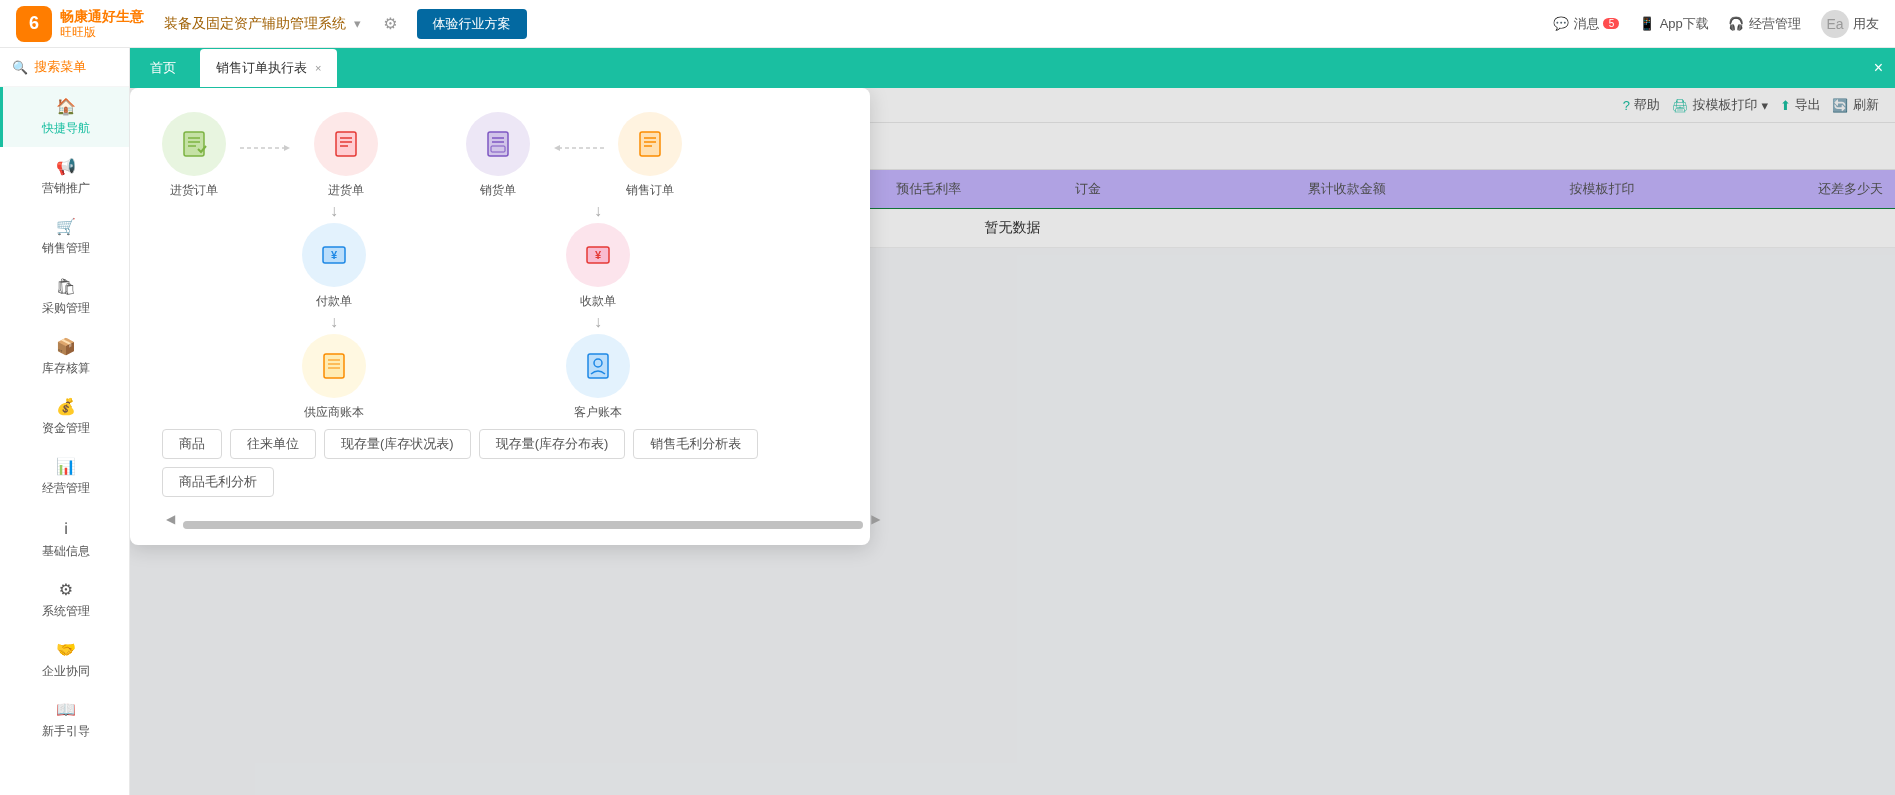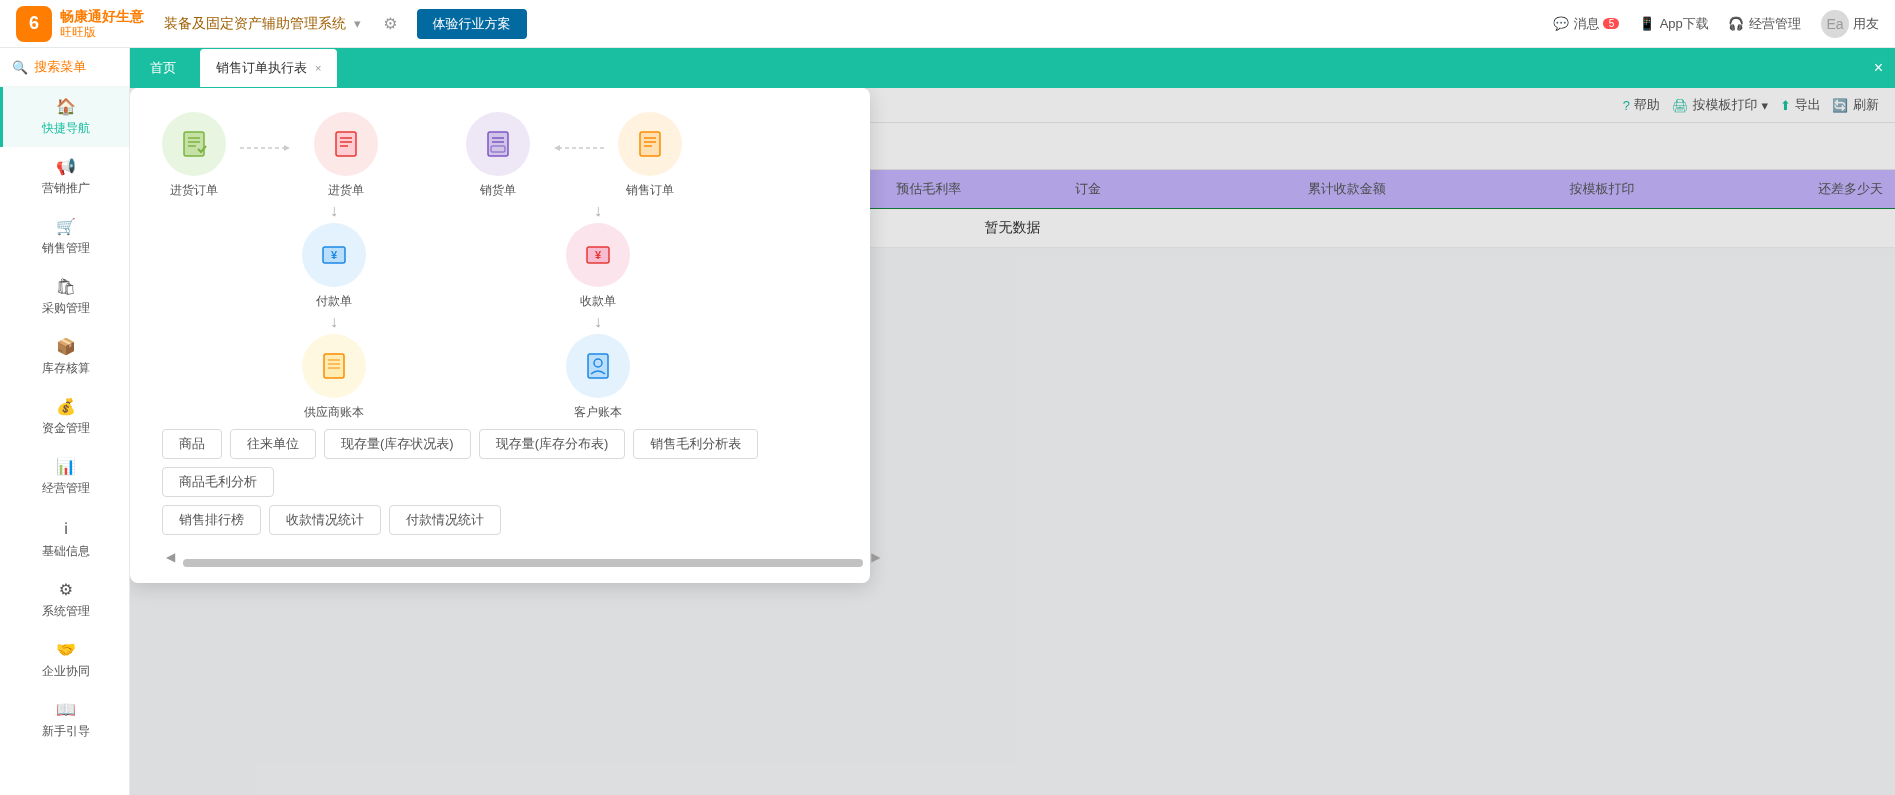--- a/index.html
+++ b/index.html
@@ -380,25 +380,20 @@
 
             <div class="common-functions">
               <div class="cf-buttons">
                 <button class="cf-btn">商品</button>
                 <button class="cf-btn">往来单位</button>
                 <button class="cf-btn">现存量(库存状况表)</button>
                 <button class="cf-btn">现存量(库存分布表)</button>
                 <button class="cf-btn">销售毛利分析表</button>
                 <button class="cf-btn">商品毛利分析</button>
               </div>
-              <div class="cf-buttons" style="margin-top:8px;">
-                <button class="cf-btn">销售排行榜</button>
-                <button class="cf-btn">收款情况统计</button>
-                <button class="cf-btn">付款情况统计</button>
-              </div>
             </div>
 
             <div class="popup-scroll-container" style="margin-top:12px;">
               <span class="scroll-arrow">◀</span>
               <div class="popup-scrollbar" style="flex:1;">
                 <div class="popup-scrollbar-thumb"></div>
               </div>
               <span class="scroll-arrow">▶</span>
             </div>
 

